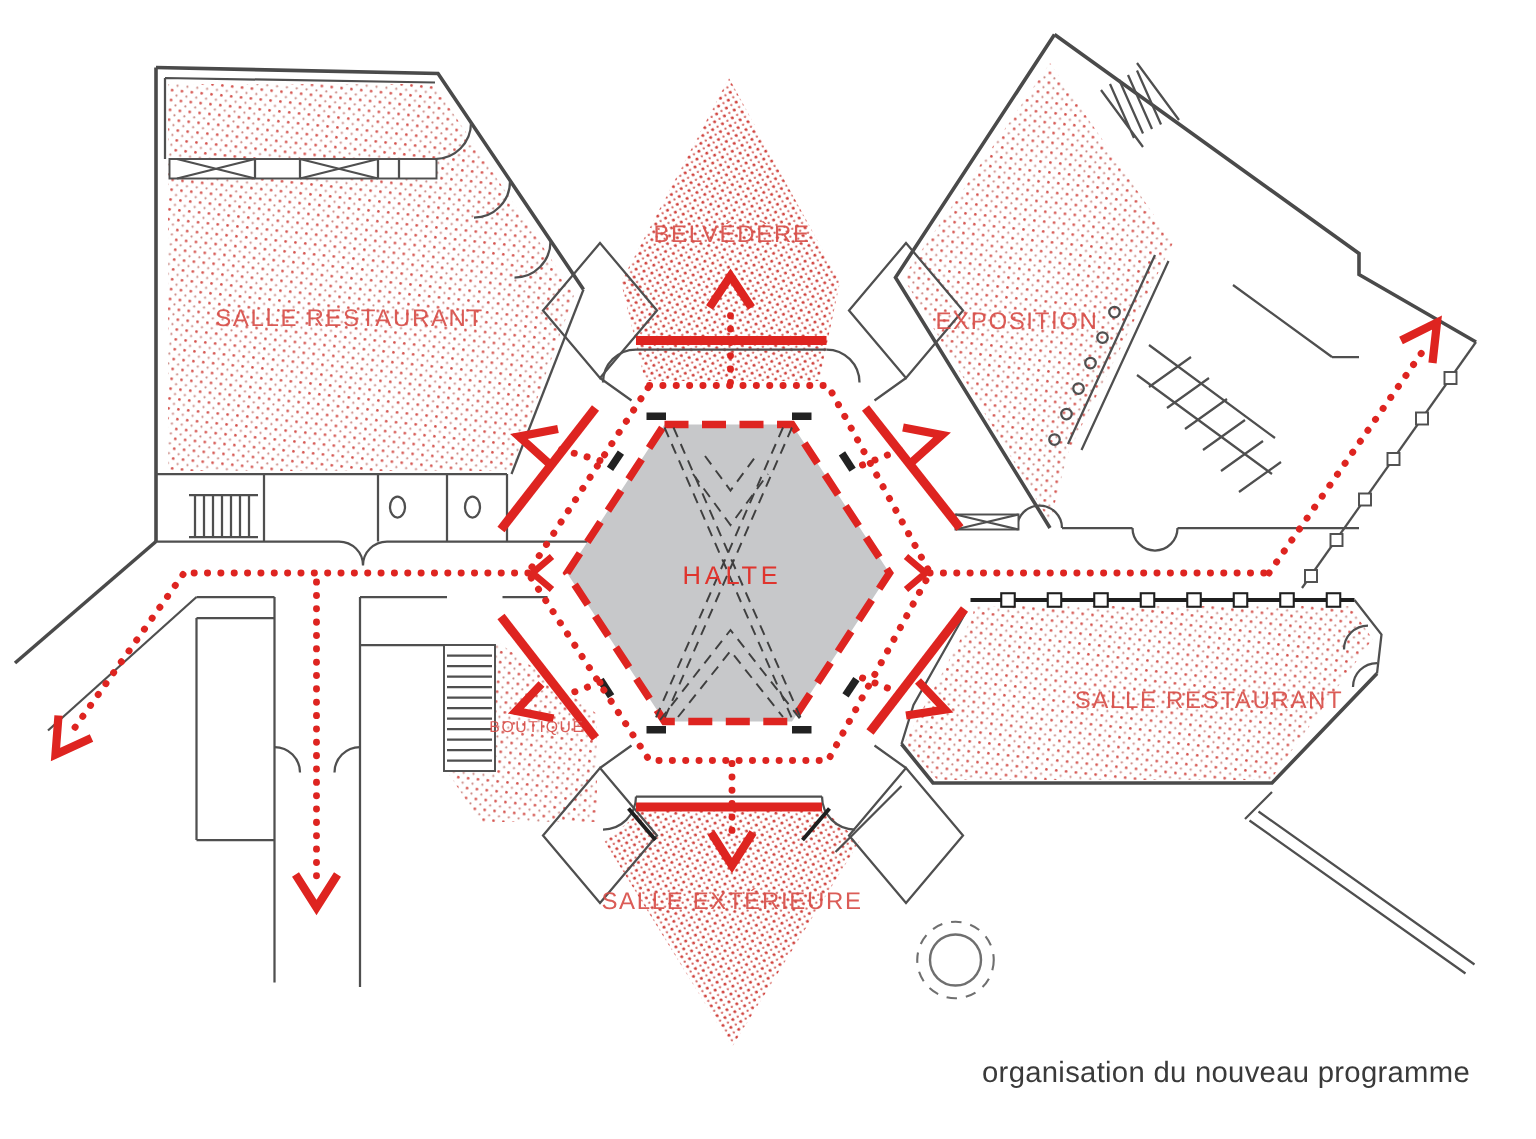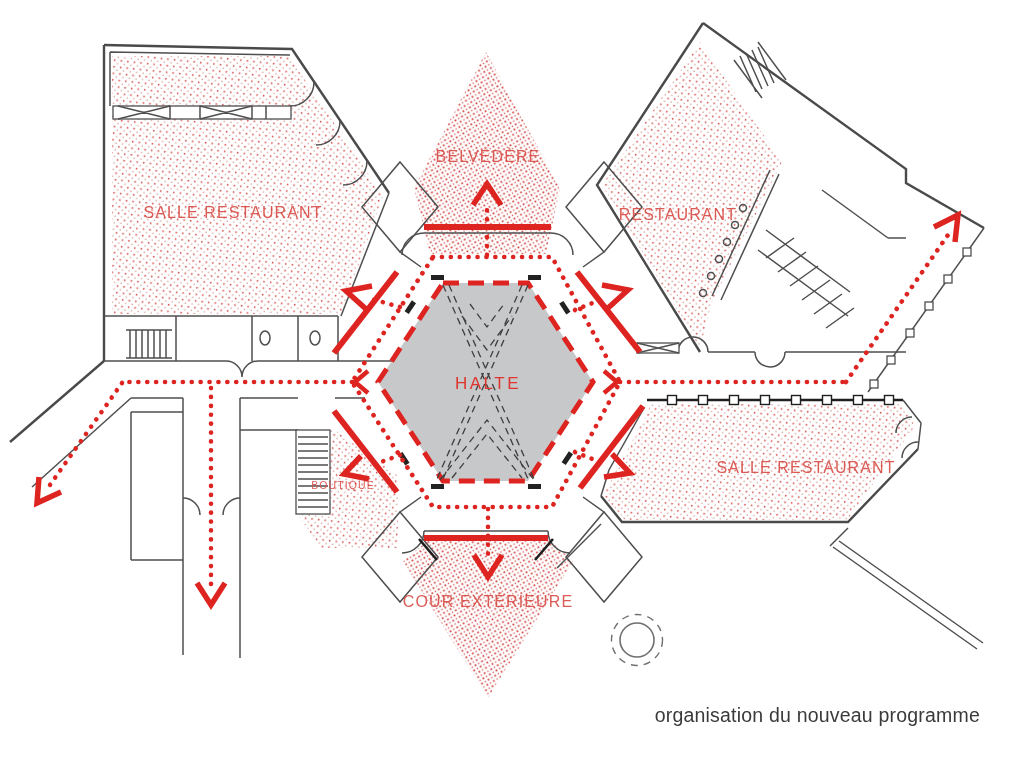--- a/index.html
+++ b/index.html
@@ -2,21 +2,21 @@
 <html><head>
 <meta charset="utf-8">
 <style>
   html,body{margin:0;padding:0;background:#ffffff;}
   .stage{position:relative;width:1024px;height:759px;background:#ffffff;overflow:hidden;
          font-family:"Liberation Sans",sans-serif;}
   .stage svg{position:absolute;left:0;top:0;}
   .lbl{position:absolute;transform:translate(-50%,-50%);color:#d84f49;font-size:16px;
        letter-spacing:1.1px;white-space:nowrap;opacity:.92;}
   .lbl.halte{font-size:17px;letter-spacing:2.5px;color:#df352e;opacity:1;}
-  .lbl.small{font-size:10.5px;}
+  .lbl.small{font-size:10.5px;margin-left:15px;}
   .caption{position:absolute;right:44px;top:702px;text-align:center;color:#3a3a3a;
            font-size:19.5px;line-height:1.34;letter-spacing:.2px;}
   
   .w{stroke:#4f4f4f;stroke-width:1.5;fill:none;}
   .w2{stroke:#4a4a4a;stroke-width:2.4;fill:none;}
   .wd{stroke:#1f1f1f;stroke-width:2.6;fill:none;}
   .dot{stroke:#de2420;stroke-width:4.6;fill:none;stroke-dasharray:0.1 8.8;stroke-linecap:round;}
   .bar{stroke:#de2420;stroke-width:6;fill:none;}
   .arr{stroke:#de2420;stroke-width:5.5;fill:none;stroke-linejoin:miter;}
   .arrS{stroke:#de2420;stroke-width:4.5;fill:none;}
@@ -196,22 +196,22 @@
   </g>
 
   <g>
     <circle cx="637" cy="640" r="17" fill="none" stroke="#6f6f6f" stroke-width="1.6"></circle>
     <circle cx="637" cy="640" r="25.5" fill="none" stroke="#6f6f6f" stroke-width="1.4" stroke-dasharray="7 6"></circle>
   </g>
 </svg>
 
 <div class="lbl" style="left:233px;top:213px">SALLE RESTAURANT</div>
 <div class="lbl" style="left:488px;top:157px">BELVÉDÈRE</div>
-<div class="lbl" style="left:678px;top:215px">RESTAURANT</div>
+<div class="lbl" style="left:678px;top:215px">EXPOSITION</div>
 <div class="lbl halte" style="left:488px;top:384px">HALTE</div>
 <div class="lbl small" style="left:343px;top:485px">BOUTIQUE</div>
 <div class="lbl" style="left:806px;top:468px">SALLE RESTAURANT</div>
-<div class="lbl" style="left:488px;top:602px">COUR EXTÉRIEURE</div>
+<div class="lbl" style="left:488px;top:602px">SALLE EXTÉRIEURE</div>
 
 <div class="caption">
   <div>organisation du nouveau programme</div>
 </div>
 </div>
 
 </body></html>

